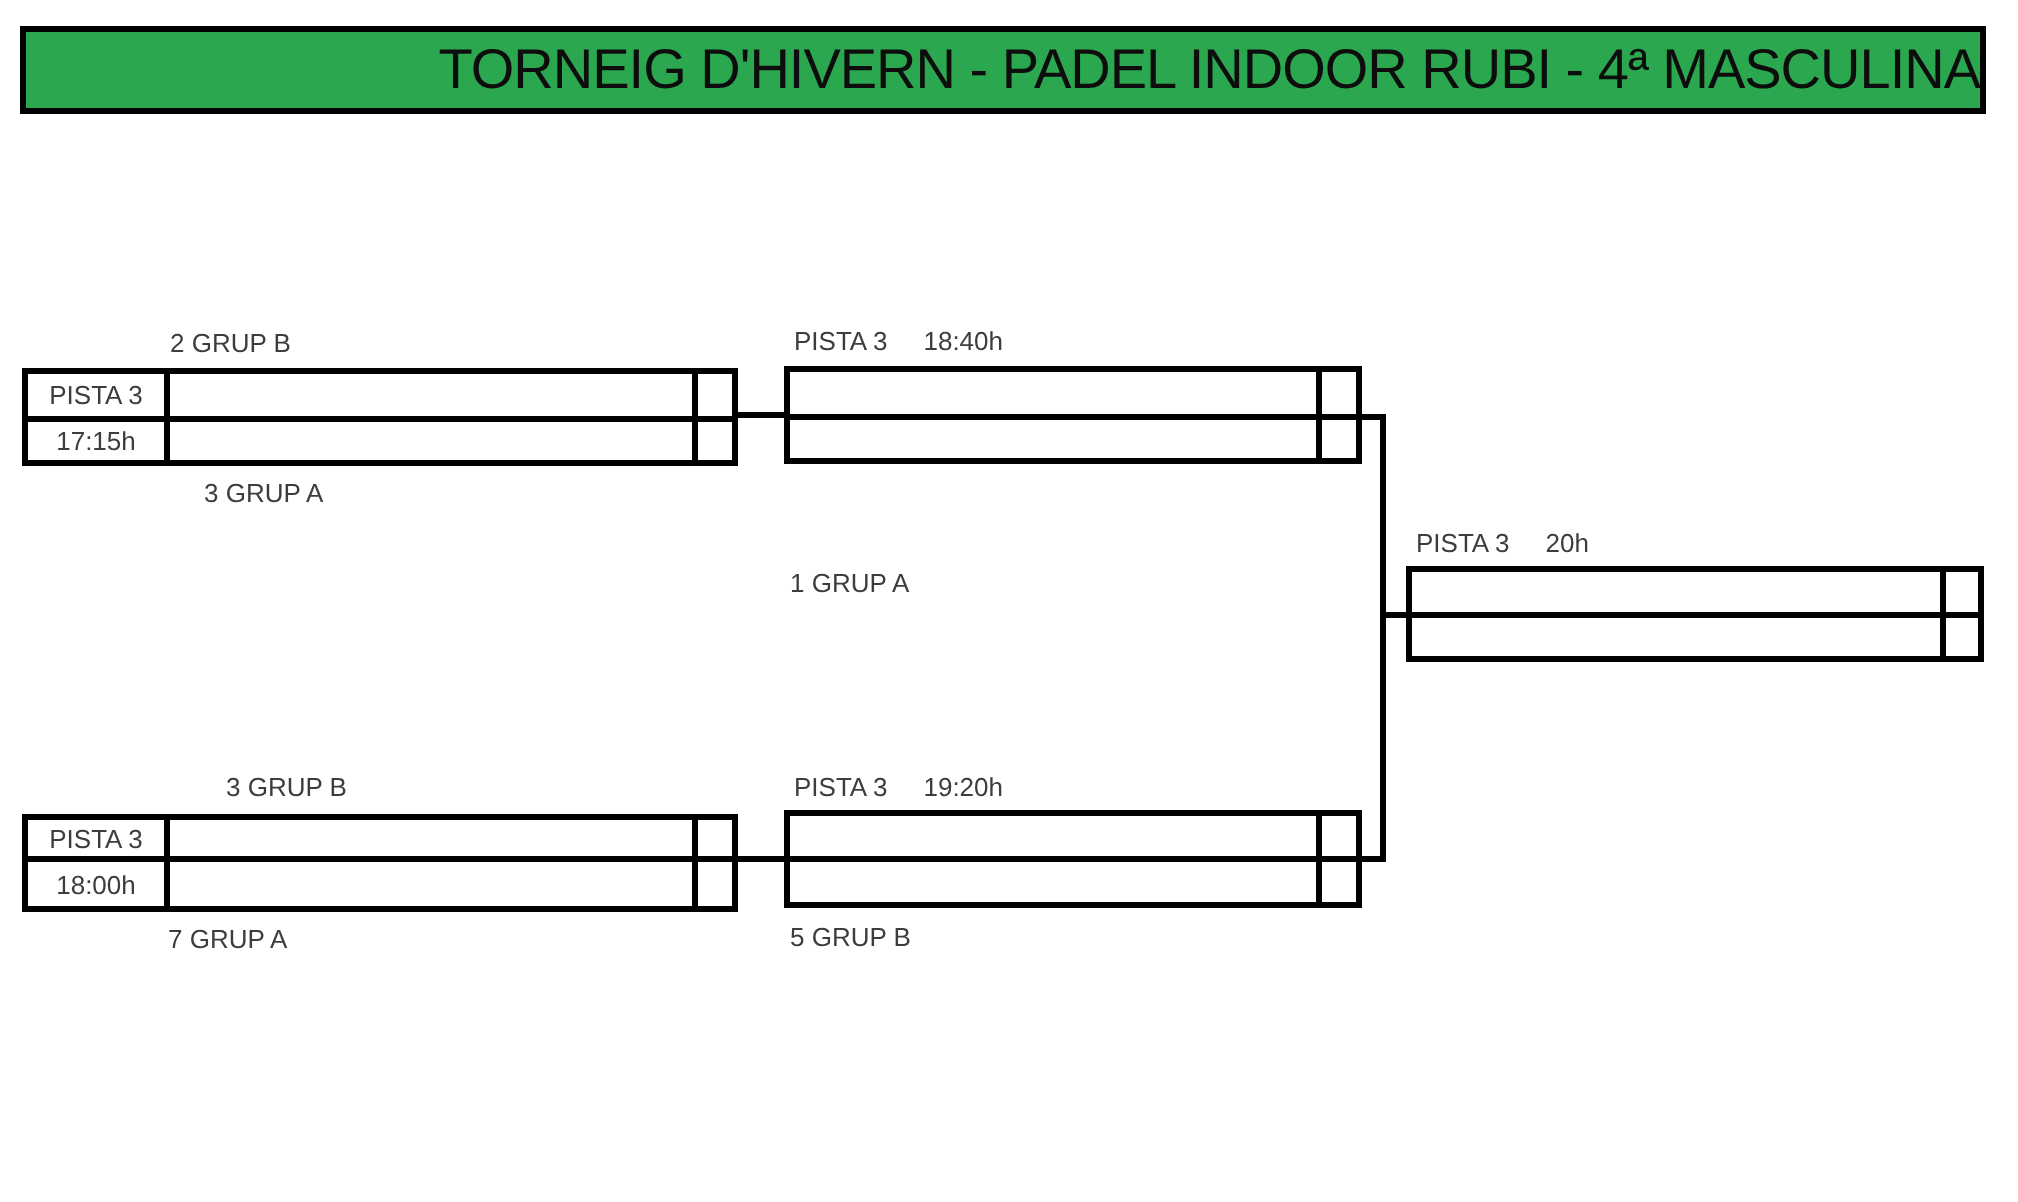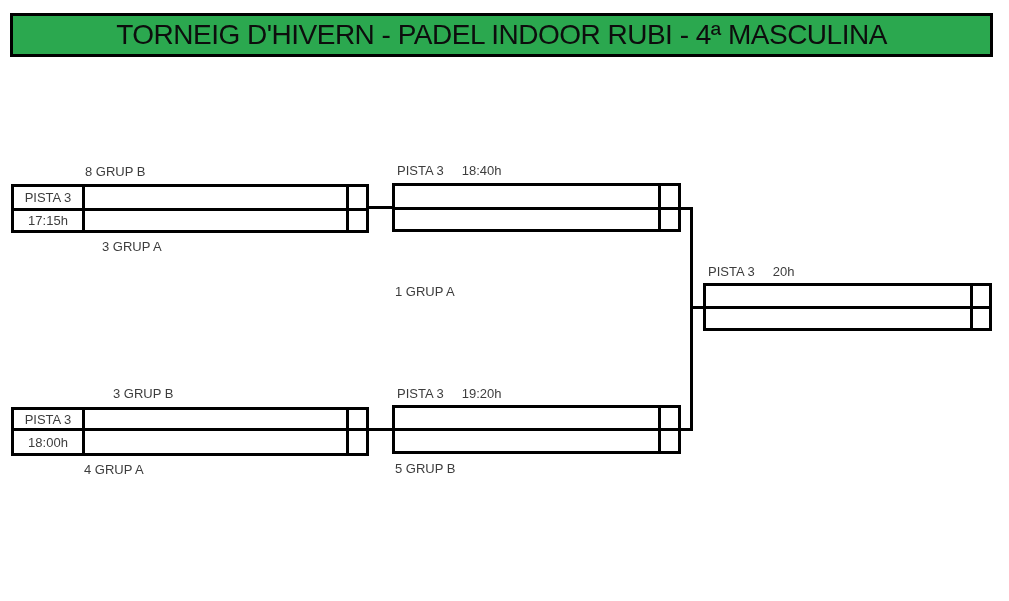--- a/index.html
+++ b/index.html
@@ -5,21 +5,21 @@
   html,body { margin:0; padding:0; background:#fff; }
   .page {
     position:relative; width:1009px; height:601px; background:#ffffff;
     font-family:"Liberation Sans", sans-serif; overflow:hidden;
   }
 
   
   .banner {
     position:absolute; left:10px; top:13px; width:977px; height:38px;
     background:#2ba84f; border:3px solid #000;
-    display:flex; align-items:center; justify-content:center;
+    display:flex; align-items:center; justify-content:flex-end;
   }
   .banner-title {
     font-size:28px; color:#0d0d0d; letter-spacing:-0.5px; white-space:nowrap;
   }
 
   
   .match {
     position:absolute; border:3px solid #000; background:#fff;
     display:grid; box-sizing:content-box;
   }
@@ -54,41 +54,41 @@
 </style>
 </head>
 <body>
 
 <div class="page">
 
   <div class="banner">
     <div class="banner-title">TORNEIG D'HIVERN - PADEL INDOOR RUBI - 4ª MASCULINA</div>
   </div>
 
-  <div class="lbl" style="left:85px; top:164px;">8 GRUP B</div>
+  <div class="lbl" style="left:85px; top:164px;">2 GRUP B</div>
   <div class="match match-r1 rows-21" style="left:11px; top:184px;">
     <div class="cell info-cell">PISTA 3</div>
     <div class="cell bl"></div>
     <div class="cell bl"></div>
     <div class="cell bt info-cell">17:15h</div>
     <div class="cell bl bt"></div>
     <div class="cell bl bt"></div>
   </div>
   <div class="lbl" style="left:102px; top:239px;">3 GRUP A</div>
 
   <div class="lbl" style="left:85px; top:386px;margin-left:28px;">3 GRUP B</div>
   <div class="match match-r1 rows-18" style="left:11px; top:407px;">
     <div class="cell info-cell">PISTA 3</div>
     <div class="cell bl"></div>
     <div class="cell bl"></div>
     <div class="cell bt info-cell">18:00h</div>
     <div class="cell bl bt"></div>
     <div class="cell bl bt"></div>
   </div>
-  <div class="lbl" style="left:84px; top:462px;">4 GRUP A</div>
+  <div class="lbl" style="left:84px; top:462px;">7 GRUP A</div>
 
   <div class="lbl" style="left:397px; top:163px;">
     <span>PISTA 3</span><span class="time-part">18:40h</span>
   </div>
   <div class="match match-sf rows-21" style="left:392px; top:183px;">
     <div class="cell"></div>
     <div class="cell bl"></div>
     <div class="cell bt"></div>
     <div class="cell bl bt"></div>
   </div>

